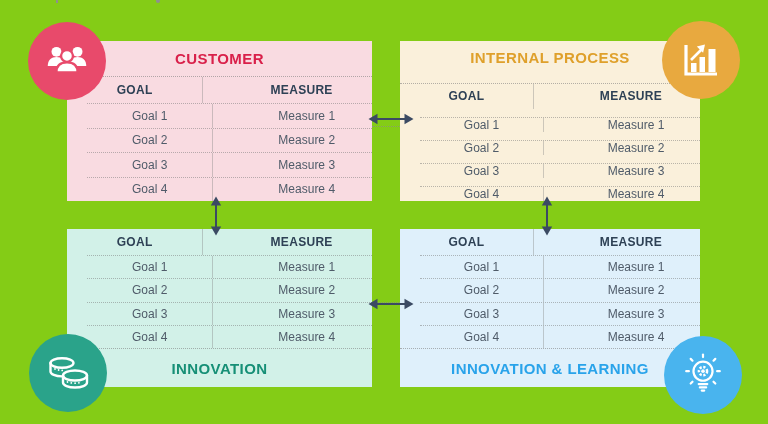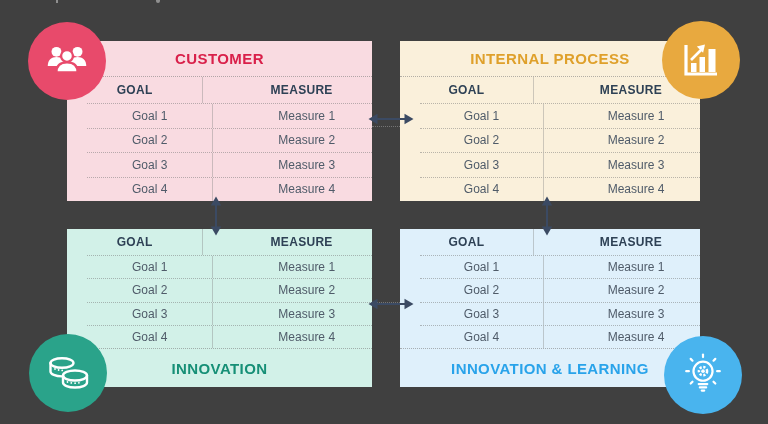--- a/index.html
+++ b/index.html
@@ -1,22 +1,22 @@
 <!DOCTYPE html>
 <html><head>
 <meta charset="utf-8">
 <style>
   html,body{margin:0;padding:0;background:#ffffff;}
-  .stage{position:relative;width:768px;height:424px;background:#404040;overflow:hidden;
+  .stage{position:relative;width:768px;height:424px;background:#84cc16;overflow:hidden;
          font-family:"Liberation Sans",sans-serif;}
 
   
   .quad{position:absolute;display:flex;flex-direction:column;}
   .q-customer{left:67px;top:41px;width:305px;height:160px;background:#F9DBE1;}
-  .q-internal{left:400px;top:41px;width:300px;height:160px;background:#FAF0DB;}
+  .q-internal{left:400px;top:41px;width:300px;height:160px;background:#FAF0DB;gap:8px;}
   .q-financial{left:67px;top:229px;width:305px;height:158px;background:#D2F1E8;}
   .q-innovation{left:400px;top:229px;width:300px;height:158px;background:#DFF0FB;}
 
   .q-title{display:flex;align-items:center;justify-content:center;
            font-weight:bold;font-size:15px;letter-spacing:.4px;}
   .q-title.top{height:35px;}
   .q-title.bottom{height:38px;border-top:1px dotted rgba(120,120,120,.55);}
   .t-customer{color:#D9204A;} .t-internal{color:#DFA02B;}
   .t-financial{color:#168F76;} .t-innovation{color:#29A3EA;text-align:center;}
 

